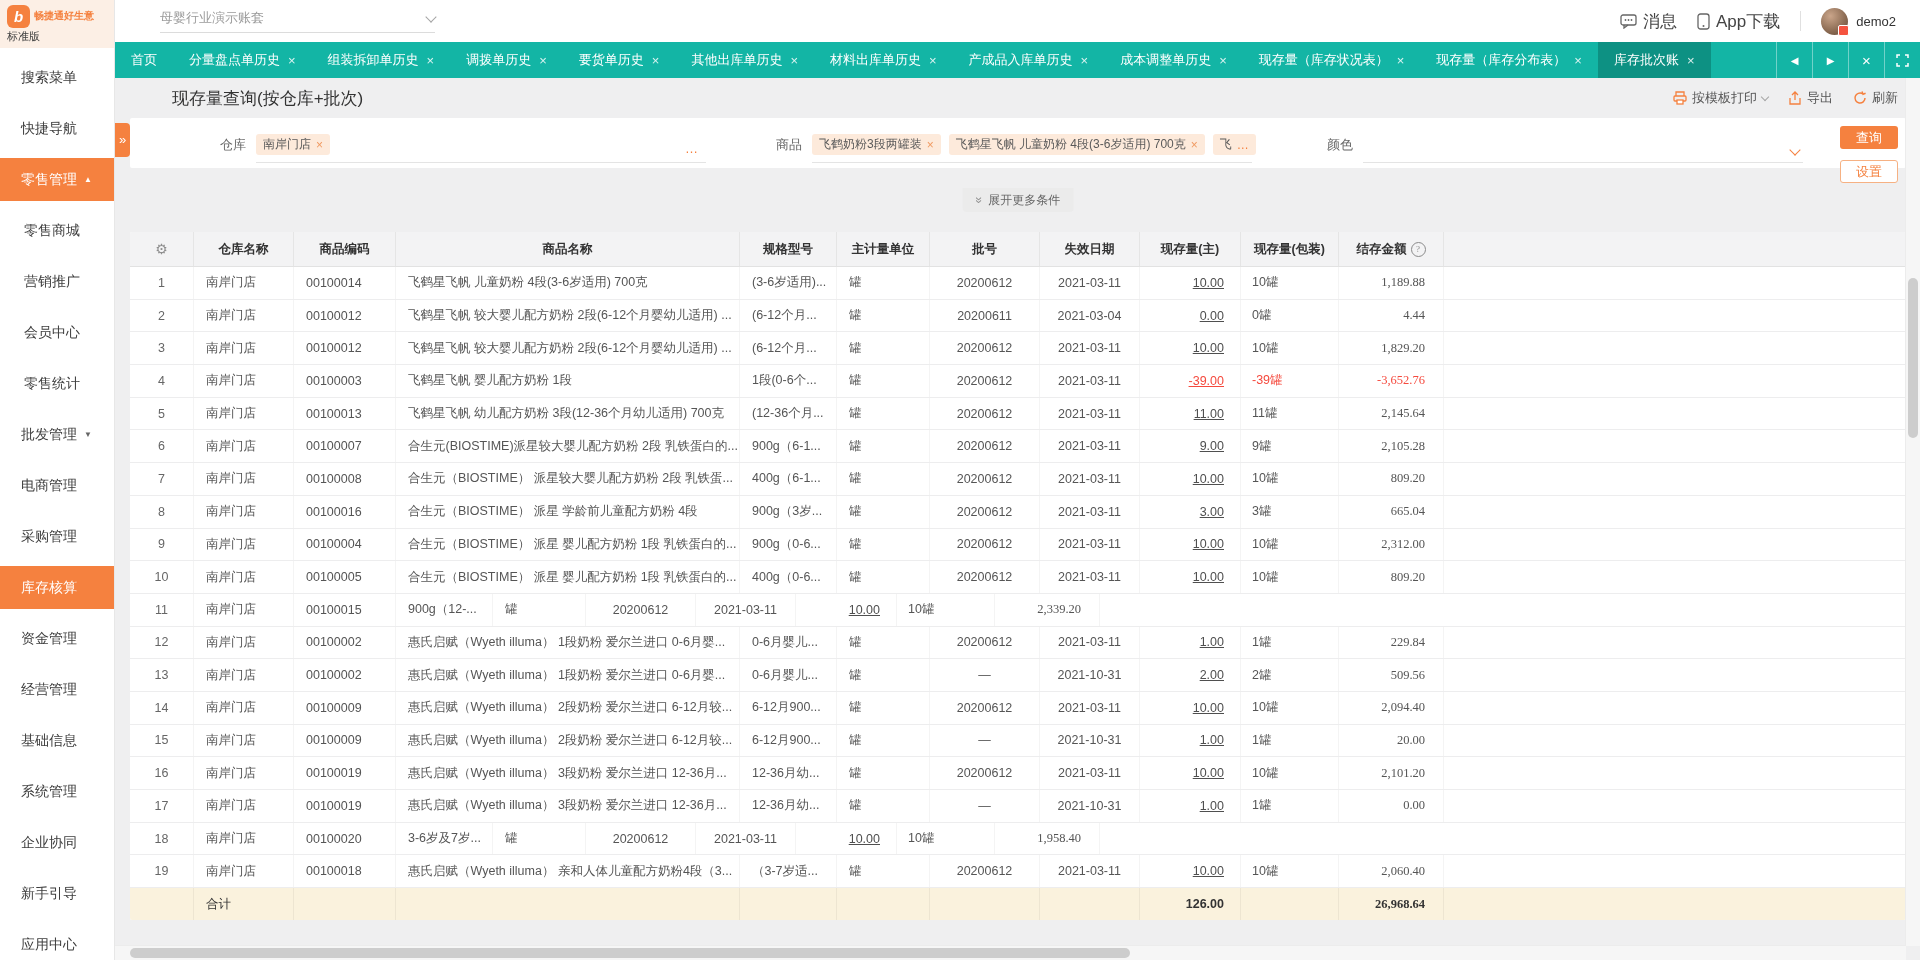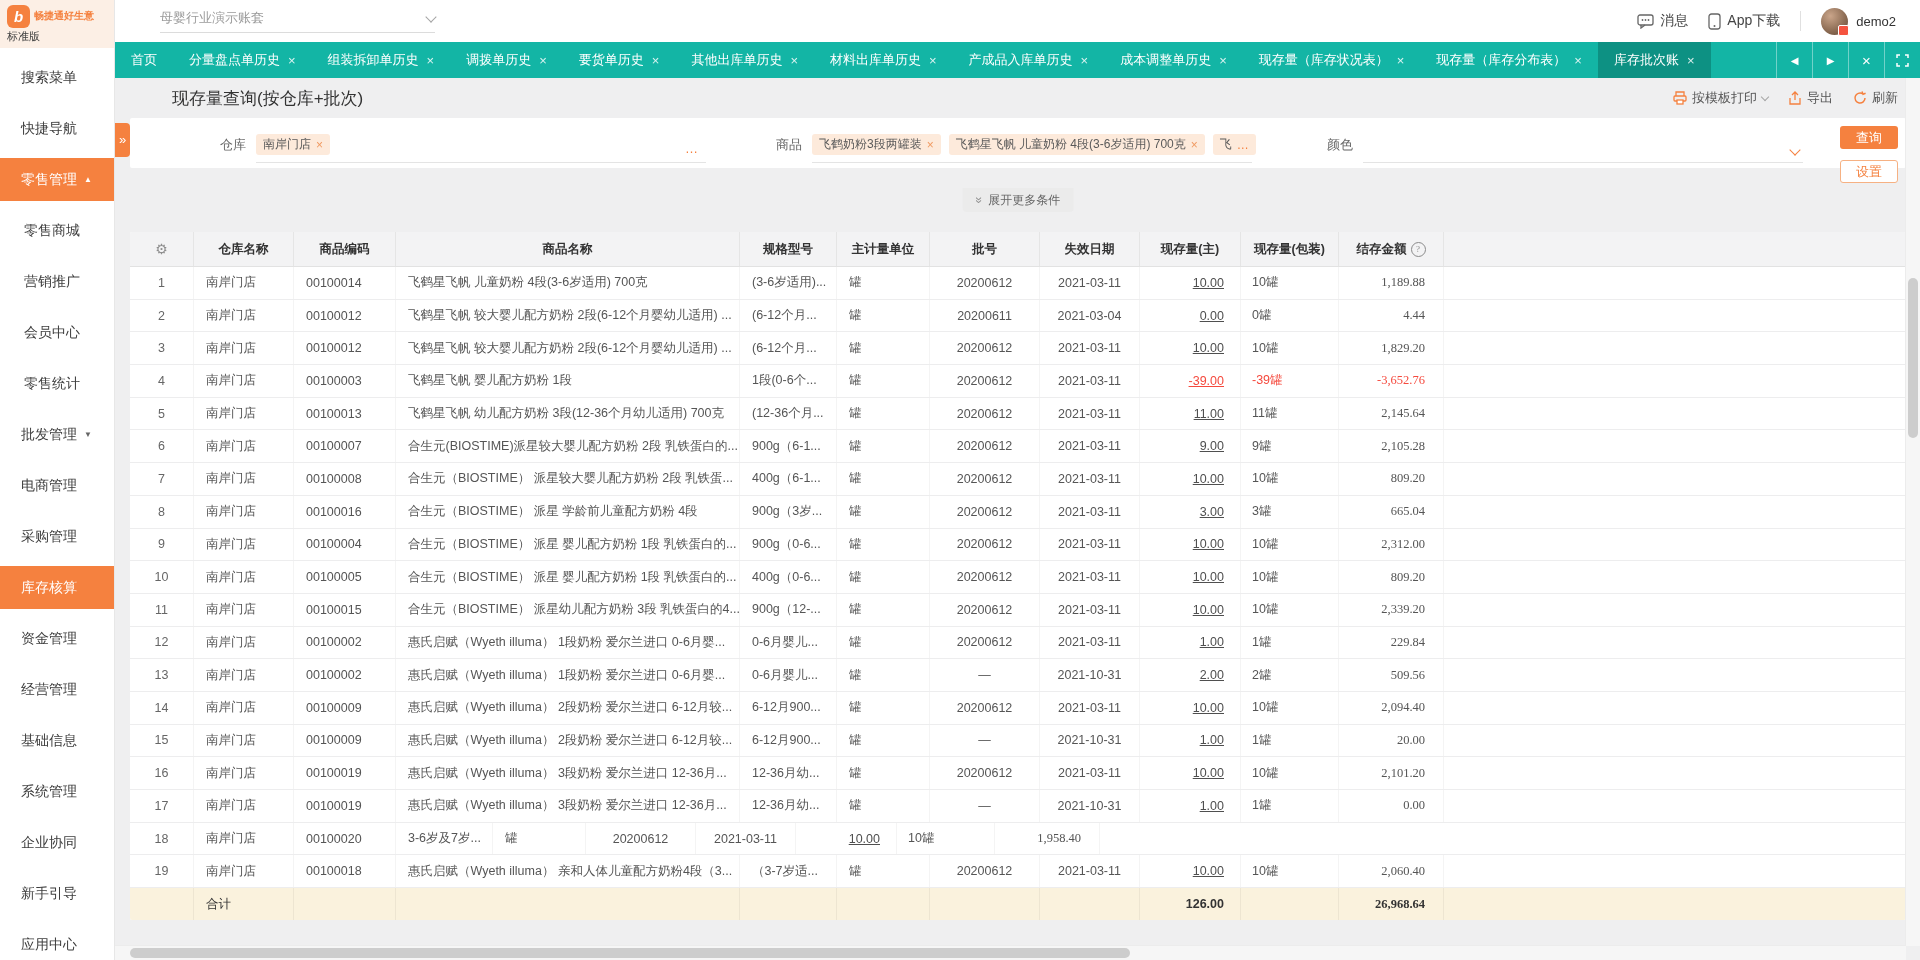--- a/index.html
+++ b/index.html
@@ -20,21 +20,21 @@
   .mi-arrow{margin-left:7px;font-size:8px;color:#666;}
   .menu-item.active .mi-arrow{color:#fff;}
 
   
   .topbar{position:absolute;left:115px;top:0;right:0;height:42px;background:#fff;display:flex;align-items:center;padding:0 24px 0 45px;box-sizing:border-box;z-index:5;}
   .account-select{width:275px;border-bottom:1px solid #dcdcdc;color:#9b9b9b;font-size:13px;display:flex;justify-content:space-between;align-items:center;padding-bottom:5px;cursor:pointer;gap:15px;}
   .chev{display:inline-block;width:7px;height:7px;border-right:1.5px solid #a5a5a5;border-bottom:1.5px solid #a5a5a5;transform:rotate(45deg);margin-top:-3px;}
   .chev.sm{width:5px;height:5px;}
   .chev.orange{border-color:#f5813f;}
   .top-right{margin-left:auto;display:flex;align-items:center;gap:20px;}
-  .top-link{display:flex;align-items:center;gap:6px;font-size:14px;color:#444;cursor:pointer;}
+  .top-link{display:flex;align-items:center;gap:6px;font-size:17px;color:#444;cursor:pointer;}
   .top-sep{width:1px;height:20px;background:#e0e0e0;}
   .user{display:flex;align-items:center;gap:8px;cursor:pointer;}
   .avatar{width:27px;height:27px;border-radius:50%;background:radial-gradient(circle at 35% 30%,#caa58a,#8a6a52 60%,#5e4636);position:relative;}
   .avatar:after{content:"";position:absolute;right:-1px;bottom:-1px;width:9px;height:9px;background:#f5533f;border-radius:2px;border:1px solid #fff;}
   .username{font-size:13px;color:#333;}
 
   
   .tabbar{position:absolute;left:115px;top:42px;right:0;height:36px;background:#13b5a5;display:flex;z-index:5;}
   .tabs{display:flex;flex:1;overflow:hidden;}
   .tab{display:flex;align-items:center;padding:0 16px;color:#fff;font-size:13px;white-space:nowrap;cursor:pointer;}
@@ -535,21 +535,20 @@
               <span class="qlink">10.00</span>
             </div>
             <div class="td w-qp a-left">10罐</div>
             <div class="td w-amt a-right">809.20</div>
             <div class="td c-fill"></div>
           </div>
           <div class="trow">
             <div class="td w-num a-center">11</div>
             <div class="td w-wh a-left">南岸门店</div>
             <div class="td w-code a-left">00100015</div>
-            <div class="td w-name a-left nowrap">合生元（BIOSTIME） 派星幼儿配方奶粉 3段 乳铁蛋白的4...</div>
             <div class="td w-spec a-left nowrap">900g（12-...</div>
             <div class="td w-unit a-left">罐</div>
             <div class="td w-batch a-center">20200612</div>
             <div class="td w-exp a-center">2021-03-11</div>
             <div class="td w-qm a-right">
               <span class="qlink">10.00</span>
             </div>
             <div class="td w-qp a-left">10罐</div>
             <div class="td w-amt a-right">2,339.20</div>
             <div class="td c-fill"></div>

